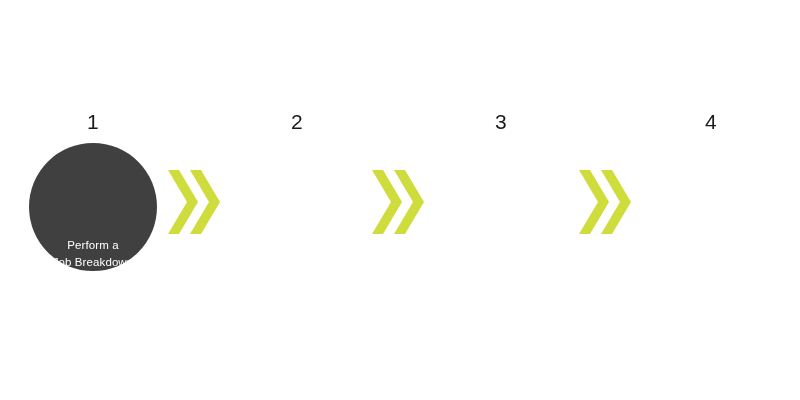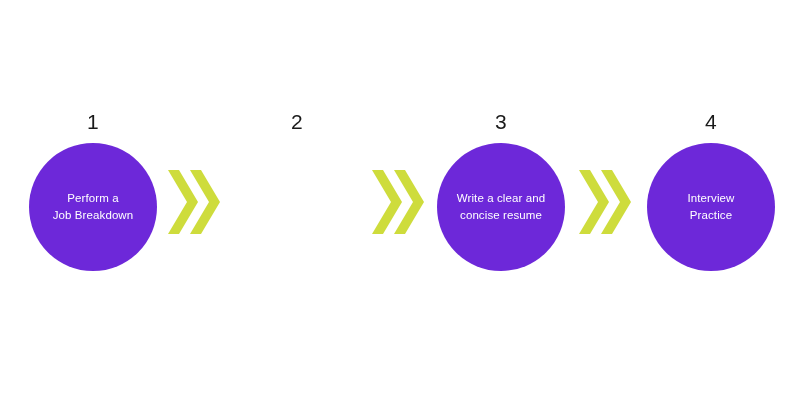--- a/index.html
+++ b/index.html
@@ -40,23 +40,23 @@
     font-weight: 400;
     letter-spacing: 0.2px;
   }
   .step-circle {
     position: absolute;
     top: 33px;
     left: 0;
     width: 128px;
     height: 128px;
     border-radius: 50%;
-    background: #6d28d9;
+    background: #404040;
     display: flex;
-    align-items: center;
+    align-items: flex-end;
     justify-content: center;
     box-sizing: border-box;
   }
   .step-label {
     width: 120px;
     text-align: center;
     color: #ffffff;
     font-size: 11.5px;
     line-height: 17px;
     font-family: "Liberation Sans", sans-serif;
@@ -104,34 +104,26 @@
 
   <div class="connector" style="left:372px;">
     <svg viewBox="0 0 54 64" xmlns="http://www.w3.org/2000/svg" aria-hidden="true">
       <polygon points="0,0 11,0 30,32 11,64 0,64 19,32" fill="#cedc3c"></polygon>
       <polygon points="22,0 33,0 52,32 33,64 22,64 41,32" fill="#cedc3c"></polygon>
     </svg>
   </div>
 
   <div class="step" style="left:437px;">
     <div class="step-number">3</div>
-    <div class="step-circle">
-      <div class="step-label">Write a clear and
-concise resume</div>
-    </div>
   </div>
 
   <div class="connector" style="left:579px;">
     <svg viewBox="0 0 54 64" xmlns="http://www.w3.org/2000/svg" aria-hidden="true">
       <polygon points="0,0 11,0 30,32 11,64 0,64 19,32" fill="#cedc3c"></polygon>
       <polygon points="22,0 33,0 52,32 33,64 22,64 41,32" fill="#cedc3c"></polygon>
     </svg>
   </div>
 
   <div class="step" style="left:647px;">
     <div class="step-number">4</div>
-    <div class="step-circle">
-      <div class="step-label">Interview
-Practice</div>
-    </div>
   </div>
 
 </div>
 
 </body></html>

